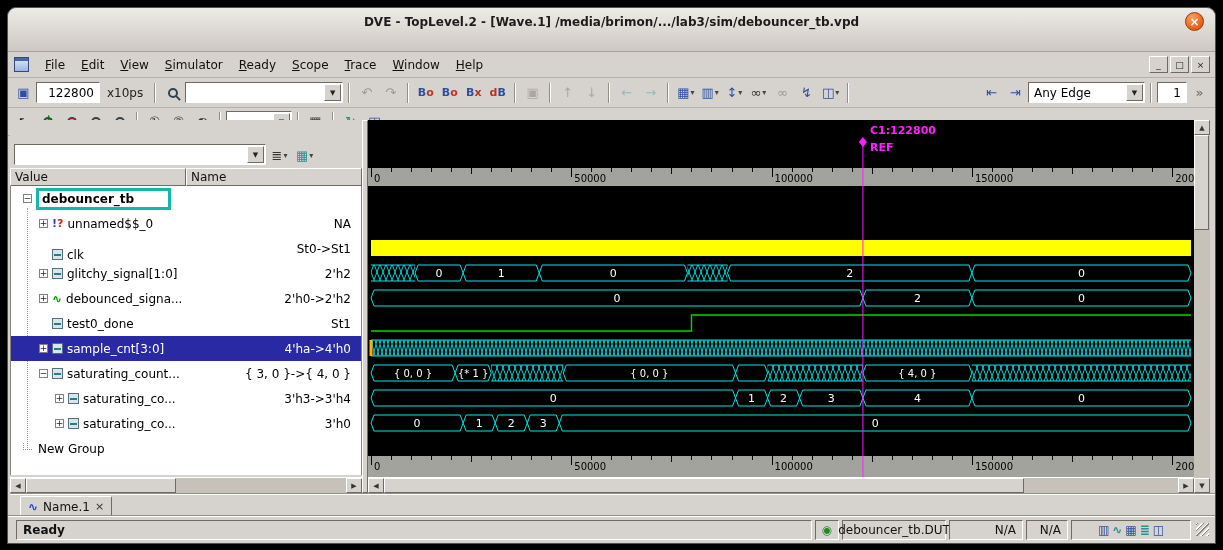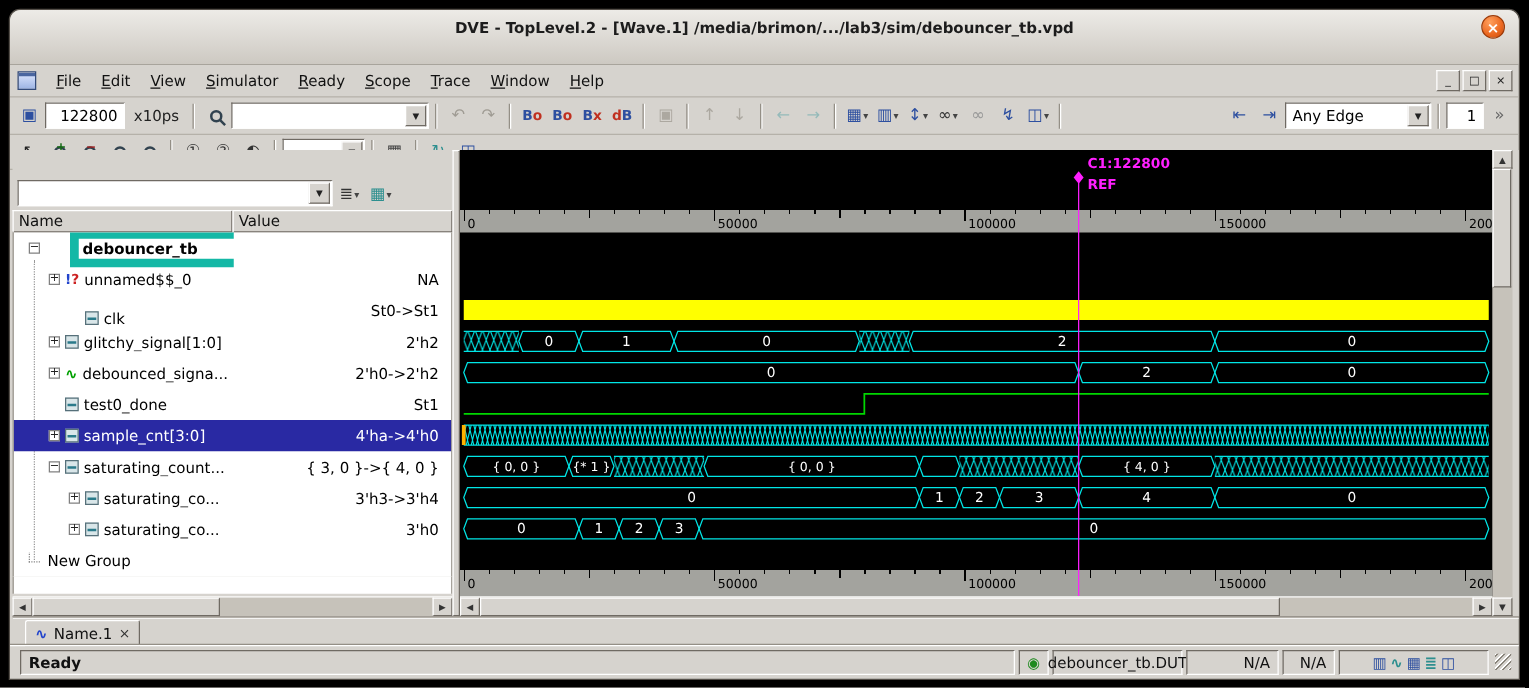--- a/index.html
+++ b/index.html
@@ -48,21 +48,21 @@
   .tname{display:flex;align-items:center;gap:4px;width:176px;overflow:hidden;flex:none;}
   .tval{flex:1;text-align:right;padding-right:10px;white-space:nowrap;overflow:hidden;}
   .ebox{width:9px;height:9px;flex:none;border:1px solid #808080;background:#fff;color:#222;font-size:9px;line-height:7px;display:flex;align-items:center;justify-content:center;}
   .eboxsp{width:9px;flex:none;}
   .sigchip{width:11px;height:11px;flex:none;border:1px solid #56707a;background:#d9e6e9;position:relative;display:inline-block;}
   .sigchip::after{content:"";position:absolute;left:1px;top:4px;width:7px;height:3px;border-top:2px solid #2a7a8a;}
   .waveic{color:#00a000;font-weight:bold;font-size:12px;}
   .alertic{font-weight:bold;font-size:11px;display:inline-flex;}
   .ntext{white-space:nowrap;}
   .ntext.b{font-weight:bold;}
-  .ntext.redbox{border:7px solid #14b8a6;padding:1px 34px 1px 3px;margin-left:20px;}
+  .ntext.redbox{border:3px solid #14b8a6;padding:1px 34px 1px 3px;}
   .corner{width:9px;height:9px;border-left:1px dotted #888;border-bottom:1px dotted #888;margin:-6px 2px 0 4px;flex:none;}
   .splitter{position:absolute;left:352px;top:0;width:6px;height:373px;background:#d6d3ce;border:1px solid;border-color:#fff #6f6a63 #6f6a63 #fff;}
   .wavepanel{position:absolute;left:358px;top:0;width:826px;height:373px;background:#000;}
   
   .hscroll{position:absolute;bottom:0;height:16px;background:#c6c2ba;display:flex;border-top:1px solid #fff;}
   .sbtn{width:16px;height:15px;background:#d6d3ce;border:1px solid;border-color:#fff #6f6a63 #6f6a63 #fff;font-size:7px;color:#333;display:flex;align-items:center;justify-content:center;flex:none;}
   .thumb{height:15px;background:#d6d3ce;border:1px solid;border-color:#fff #6f6a63 #6f6a63 #fff;}
   .vscroll{position:absolute;left:1184px;top:0;width:16px;height:373px;background:#c6c2ba;display:flex;flex-direction:column;}
   .vthumb{width:15px;background:#d6d3ce;border:1px solid;border-color:#fff #6f6a63 #6f6a63 #fff;}
   .vsp{flex:1;}
@@ -269,22 +269,22 @@
           <div class="tbtn">
             <span style="color: rgb(51, 51, 51);">≣</span>
             <span class="tbarrow">▾</span>
           </div>
           <div class="tbtn">
             <span style="color: rgb(45, 143, 143);">▦</span>
             <span class="tbarrow">▾</span>
           </div>
         </div>
       <div class="tp-head">
+        <div class="hcell" style="flex:1">Value</div>
         <div class="hcell" style="width:176px">Name</div>
-        <div class="hcell" style="flex:1">Value</div>
       </div>
       <div class="tp-rows">
           <div class="trow">
             <div class="tname" style="padding-left: 12px;">
               <span class="ebox">−</span>
               <span class="ntext b redbox">debouncer_tb</span>
             </div>
             <div class="tval"></div>
           </div>
           <div class="trow">
@@ -292,21 +292,21 @@
               <span class="ebox">+</span>
               <span class="alertic">
                 <span style="color: rgb(34, 68, 204);">!</span>
                 <span style="color: rgb(204, 34, 34);">?</span>
               </span>
               <span class="ntext">unnamed$$_0</span>
             </div>
             <div class="tval">NA</div>
           </div>
           <div class="trow">
-            <div class="tname" style="padding-left: 44px; margin-top: 12px;">
+            <div class="tname" style="padding-left: 28px; margin-top: 12px;">
               <span class="eboxsp"></span>
               <span class="sigchip"></span>
               <span class="ntext">clk</span>
             </div>
             <div class="tval">St0-&gt;St1</div>
           </div>
           <div class="trow">
             <div class="tname" style="padding-left: 28px;">
               <span class="ebox">+</span>
               <span class="sigchip"></span>

